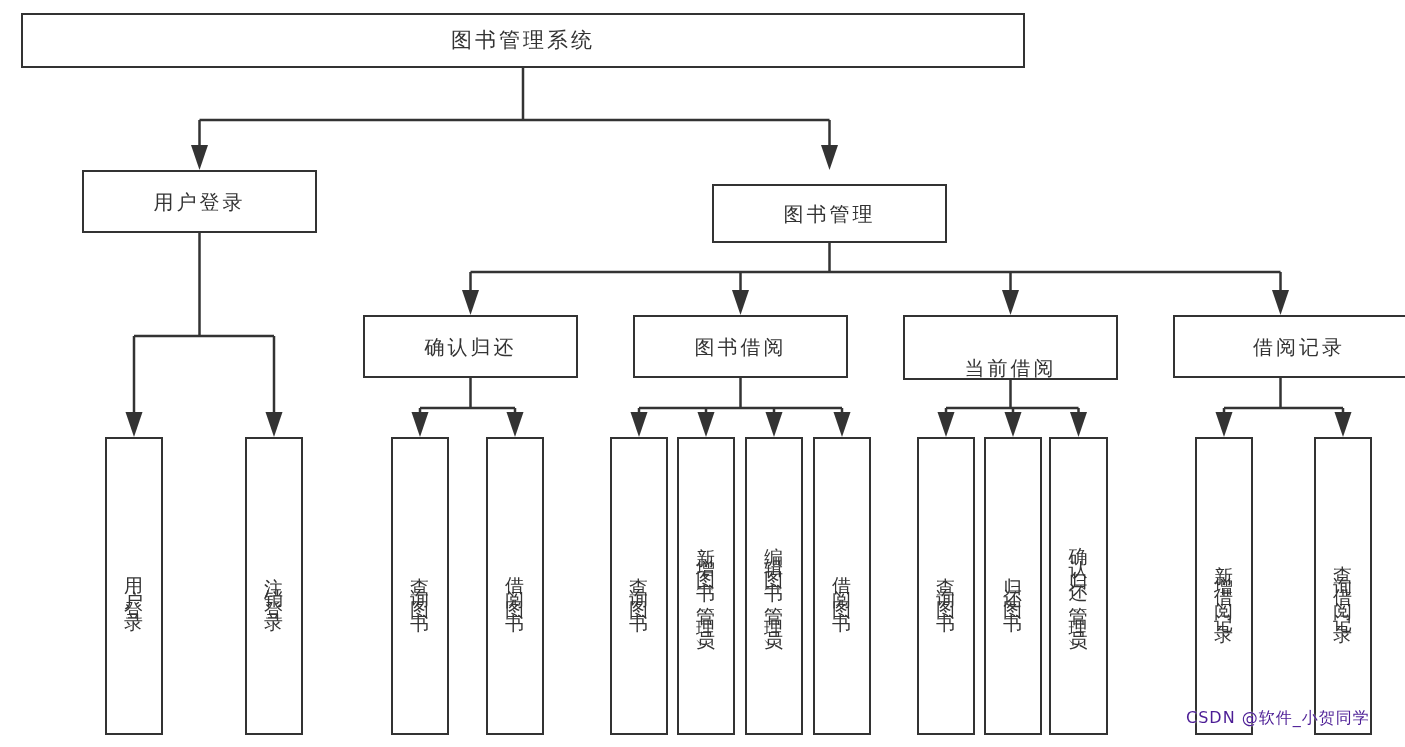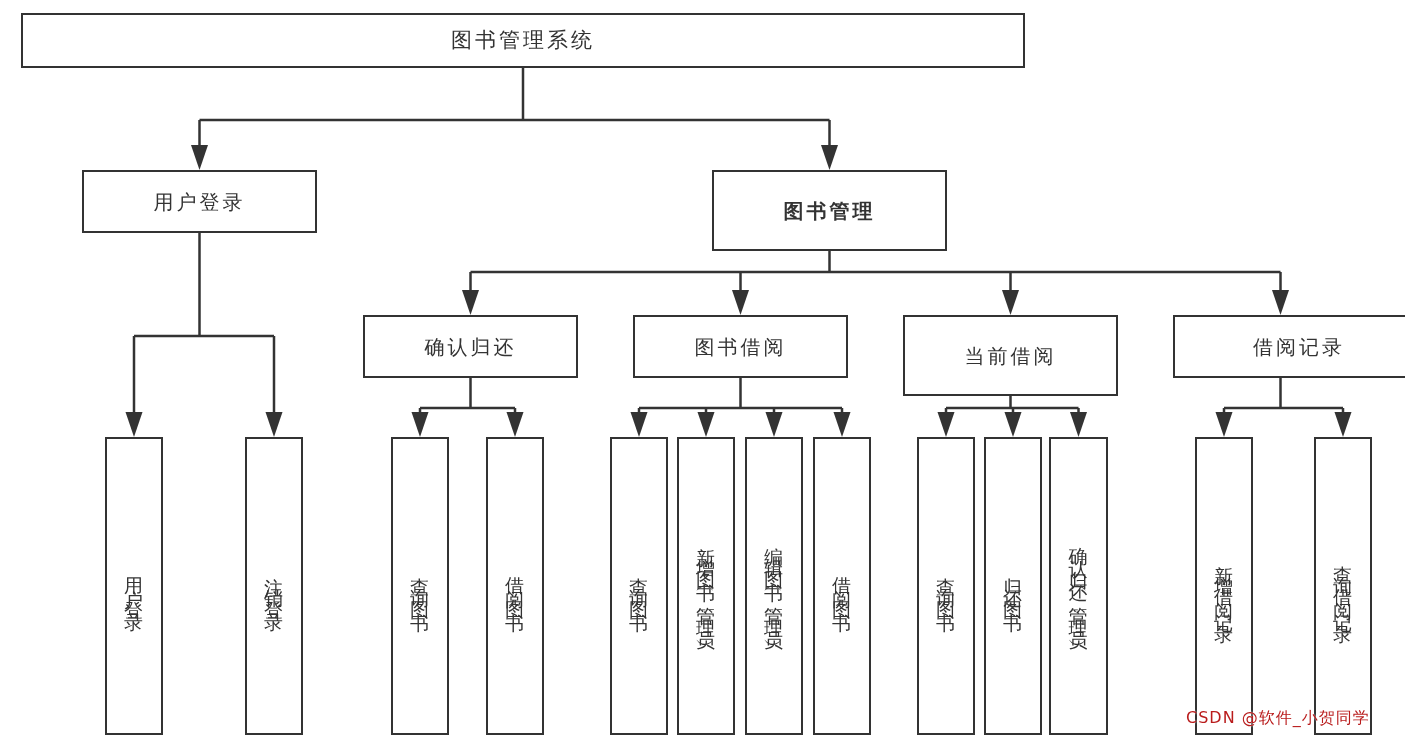--- a/index.html
+++ b/index.html
@@ -43,21 +43,21 @@
     text-orientation: mixed;
   }
   .node.root-node {
     font-size: 21px;
   }
   .watermark {
     position: absolute;
     left: 1186px;
     top: 708px;
     font-size: 16px;
-    color: #b91c1c;
+    color: #4c1d95;
     letter-spacing: 1px;
     text-shadow: 0 0 2px #ffffff;
     white-space: nowrap;
     z-index: 5;
   }
 </style>
 </head>
 <body>
 
 <div class="canvas">
@@ -121,21 +121,21 @@
       </div>
       <div class="node" style="left: 82px; top: 170px; width: 235px; height: 63px;">
         <span>用户登录</span>
       </div>
       <div class="node vertical" style="left: 105px; top: 437px; width: 58px; height: 298px;">
         <span>用户登录</span>
       </div>
       <div class="node vertical" style="left: 245px; top: 437px; width: 58px; height: 298px;">
         <span>注销登录</span>
       </div>
-      <div class="node" style="left: 712px; top: 170px; width: 235px; height: 81px; font-weight: bold;">
+      <div class="node" style="left: 712px; top: 184px; width: 235px; height: 59px;">
         <span>图书管理</span>
       </div>
       <div class="node" style="left: 363px; top: 315px; width: 215px; height: 63px;">
         <span>确认归还</span>
       </div>
       <div class="node vertical" style="left: 391px; top: 437px; width: 58px; height: 298px;">
         <span>查询图书</span>
       </div>
       <div class="node vertical" style="left: 486px; top: 437px; width: 58px; height: 298px;">
         <span>借阅图书</span>
@@ -148,21 +148,21 @@
       </div>
       <div class="node vertical" style="left: 677px; top: 437px; width: 58px; height: 298px;">
         <span>新增图书（管理员）</span>
       </div>
       <div class="node vertical" style="left: 745px; top: 437px; width: 58px; height: 298px;">
         <span>编辑图书（管理员）</span>
       </div>
       <div class="node vertical" style="left: 813px; top: 437px; width: 58px; height: 298px;">
         <span>借阅图书</span>
       </div>
-      <div class="node" style="left: 903px; top: 315px; width: 215px; height: 81px;">
+      <div class="node" style="left: 903px; top: 315px; width: 215px; height: 65px; align-items: flex-end;">
         <span>当前借阅</span>
       </div>
       <div class="node vertical" style="left: 917px; top: 437px; width: 58px; height: 298px;">
         <span>查询图书</span>
       </div>
       <div class="node vertical" style="left: 984px; top: 437px; width: 58px; height: 298px;">
         <span>归还图书</span>
       </div>
       <div class="node vertical" style="left: 1049px; top: 437px; width: 59px; height: 298px;">
         <span>确认归还（管理员）</span>

